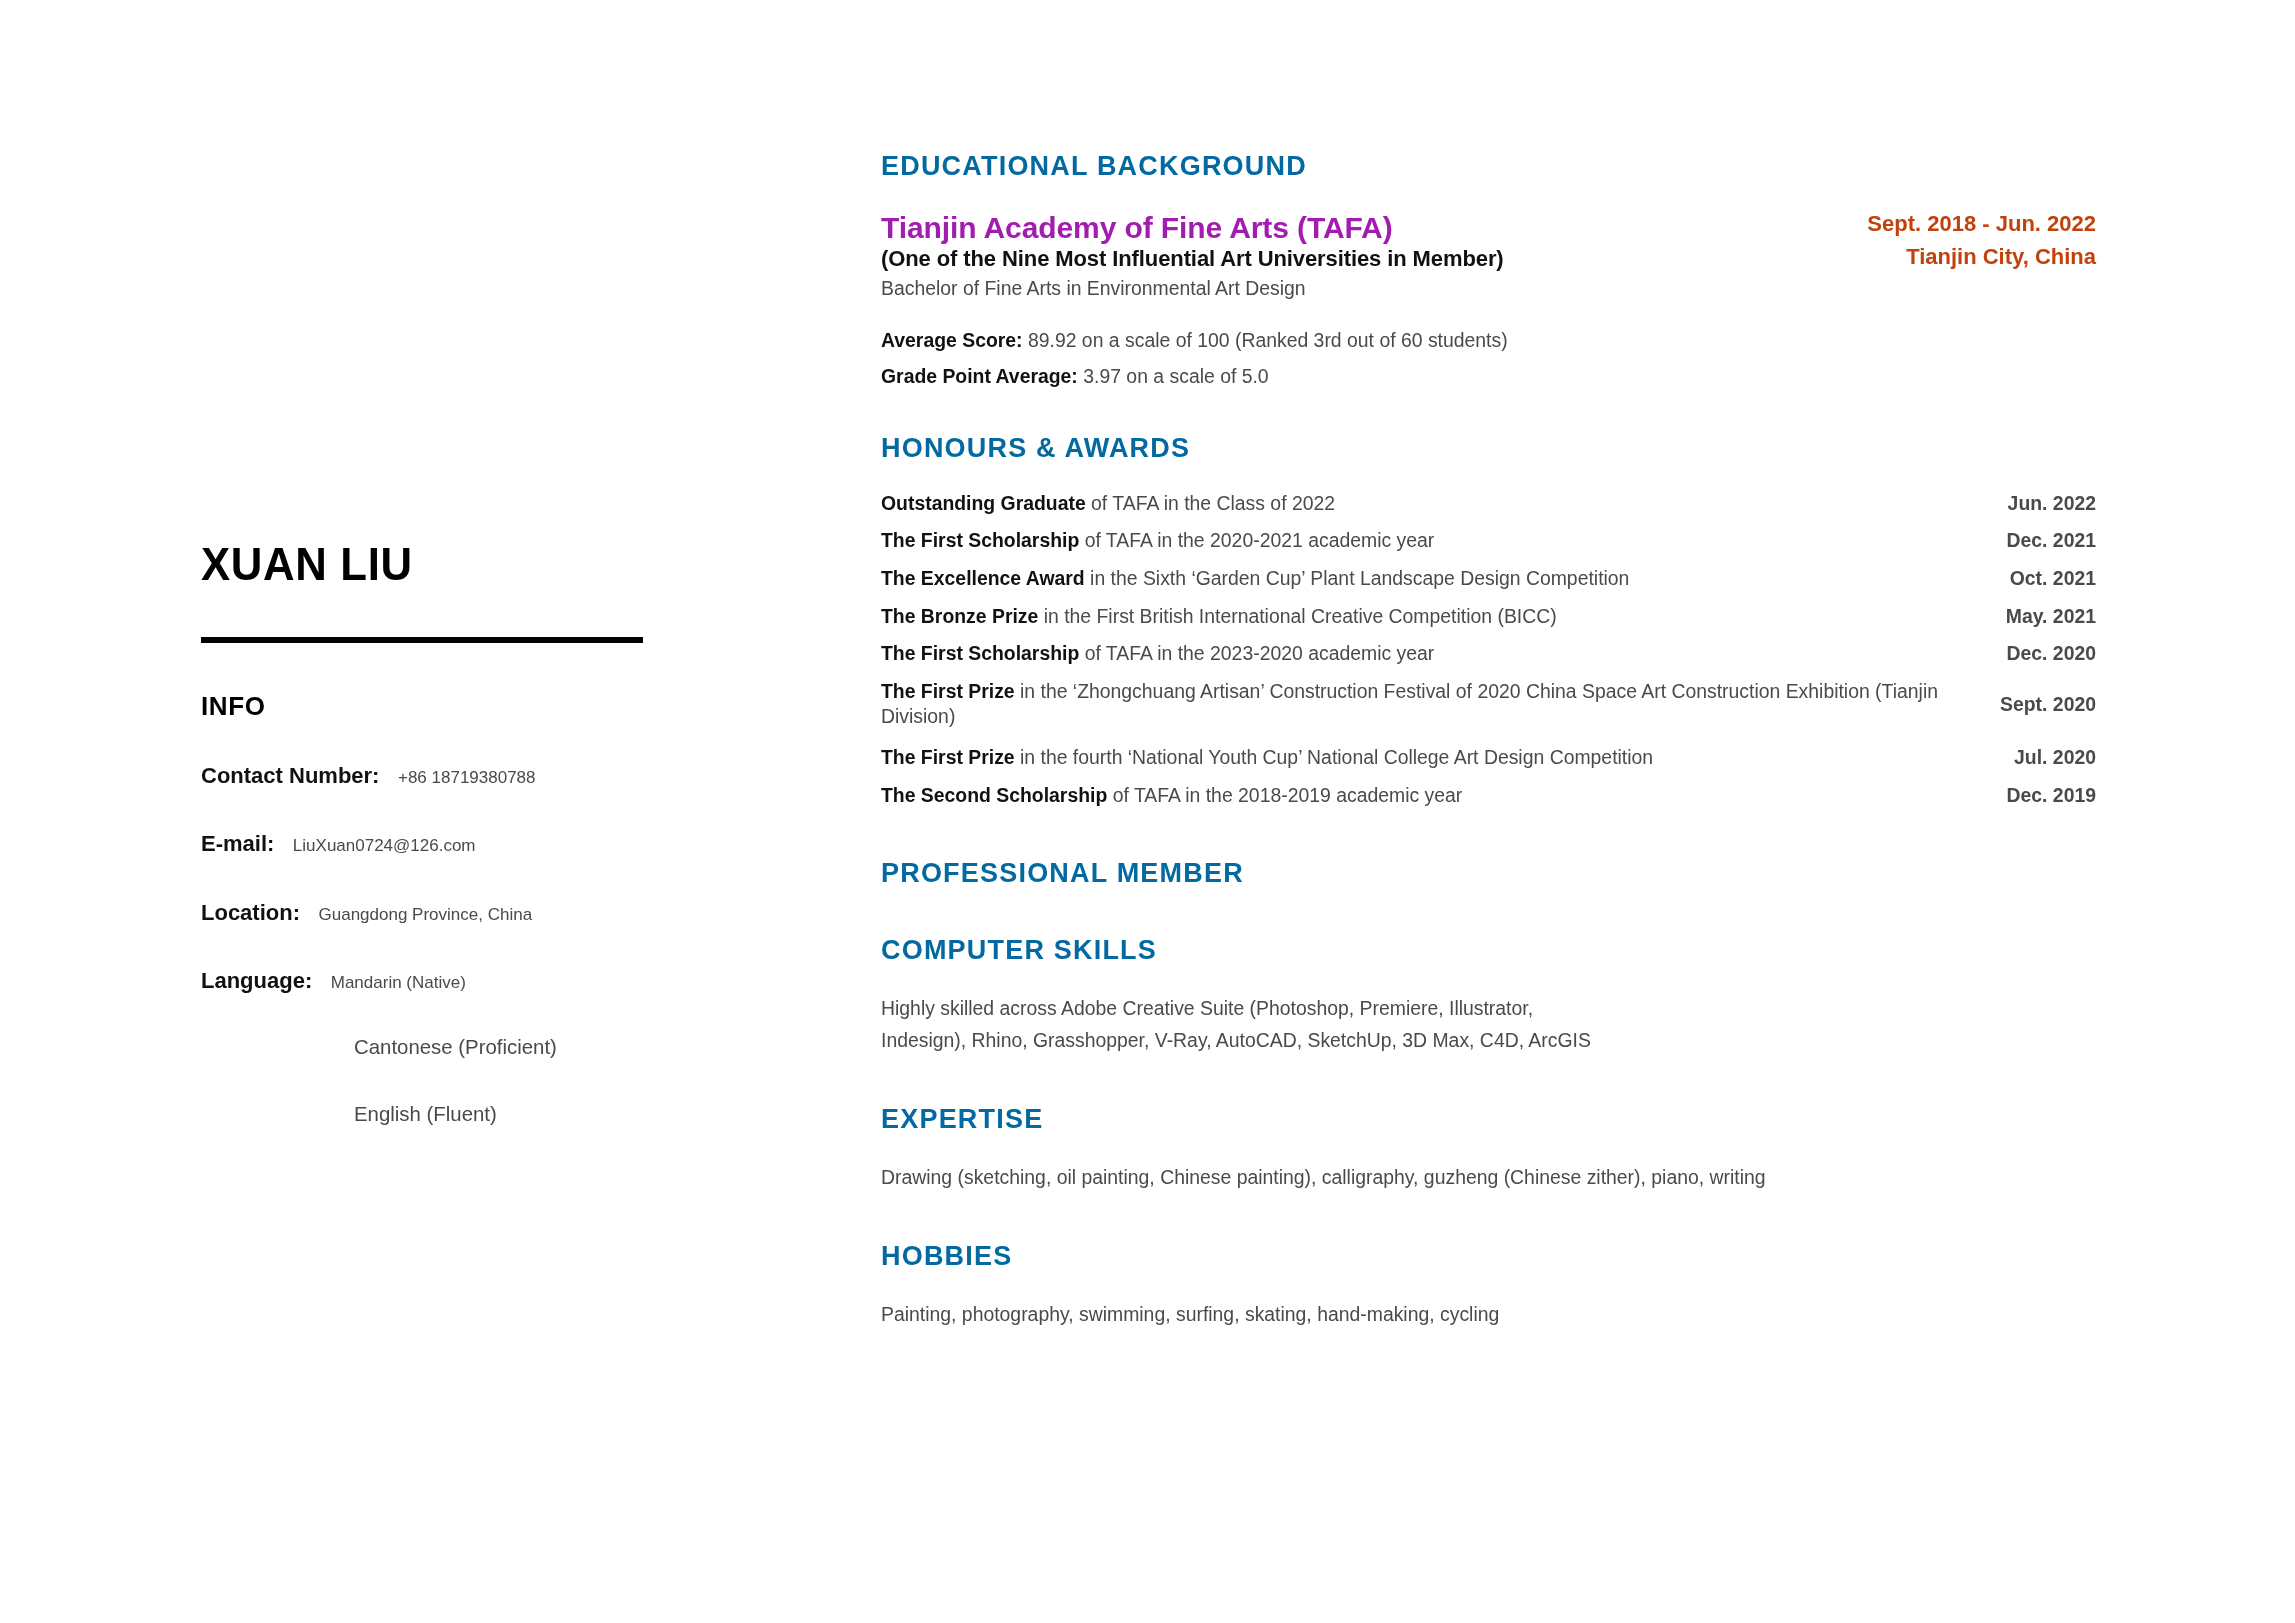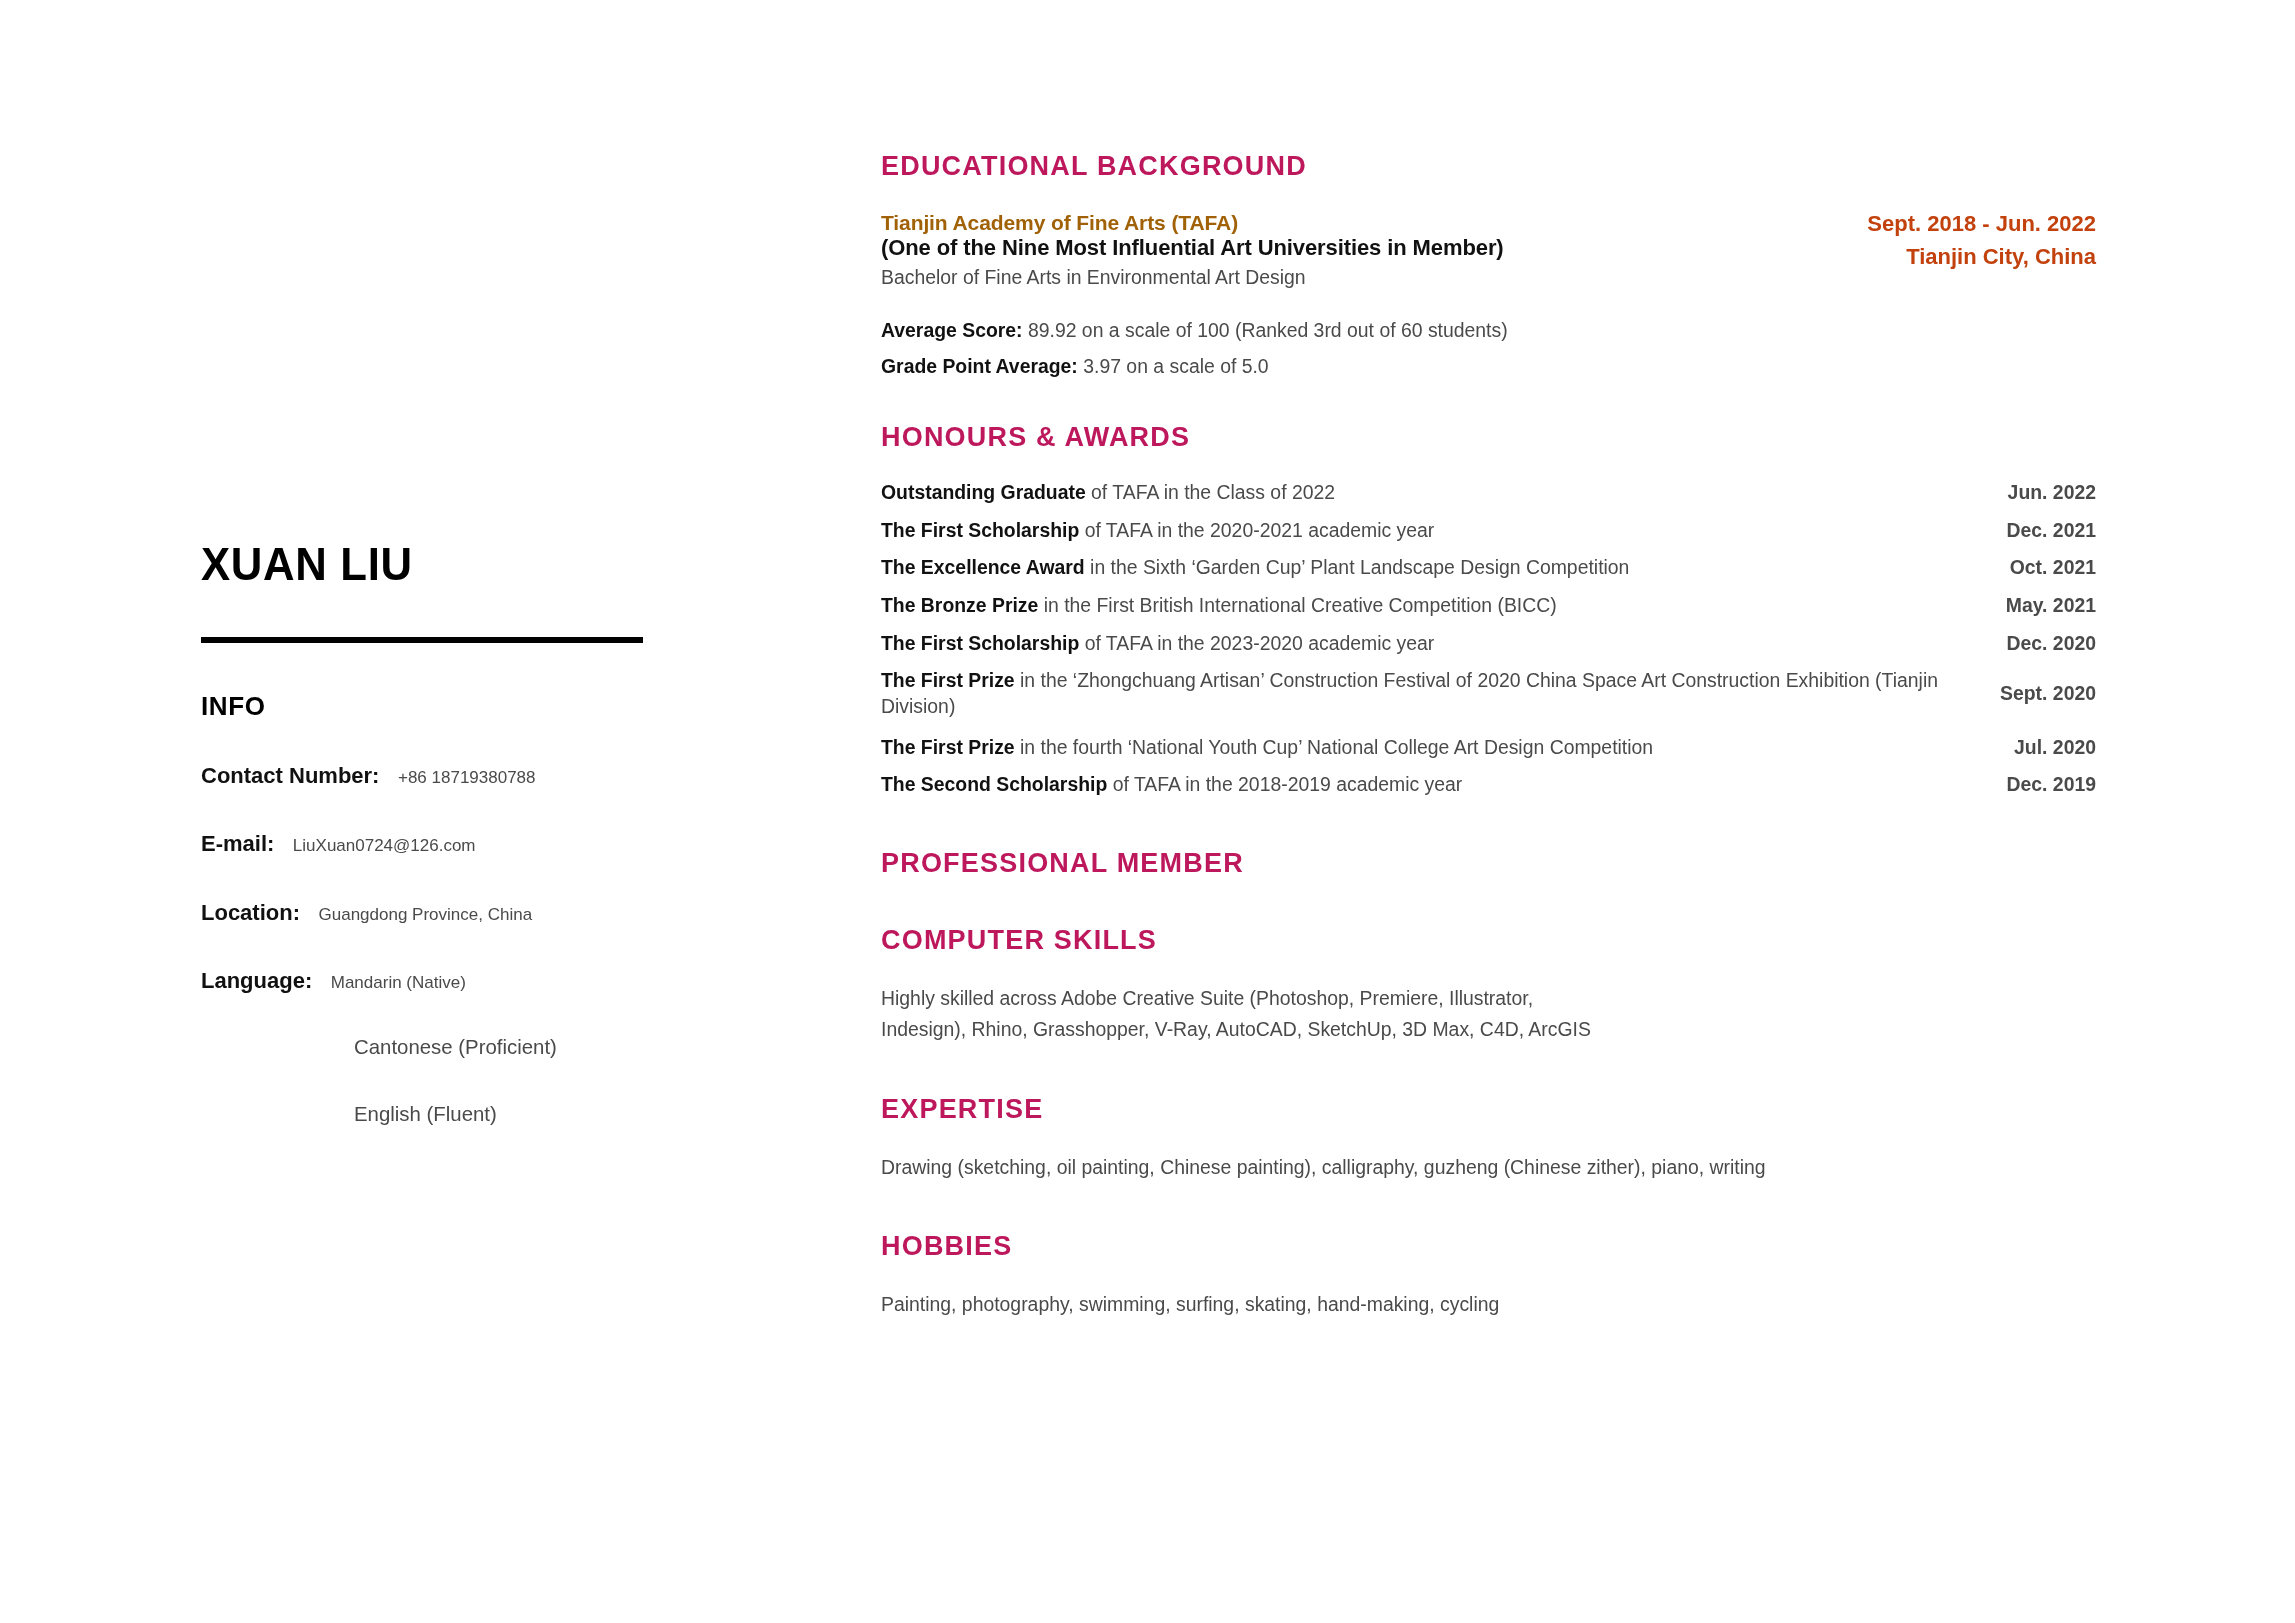--- a/index.html
+++ b/index.html
@@ -102,43 +102,43 @@
     left: 881px;
     top: 153px;
     width: 1215px;
   }
 
   .section { margin-bottom: 0; }
 
   .section-title {
     font-size: 27px;
     font-weight: 700;
-    color: #be185d;
+    color: #0369a1;
     letter-spacing: 1.2px;
     line-height: 1;
     font-stretch: condensed;
   }
 
   
   .edu-block {
     display: flex;
     justify-content: space-between;
     align-items: flex-start;
     margin-top: 31px;
   }
   .edu-left { flex: 1 1 auto; }
   .edu-right {
     flex: 0 0 auto;
     text-align: right;
     padding-left: 18.5px;
   }
   .edu-school {
-    font-size: 21px;
-    font-weight: 700;
-    color: #a16207;
+    font-size: 30px;
+    font-weight: 700;
+    color: #a21caf;
     line-height: 1.16;
     letter-spacing: -0.1px;
   }
   .edu-school2 {
     font-size: 22px;
     font-weight: 700;
     color: #111111;
     line-height: 1.16;
     letter-spacing: -0.1px;
   }

